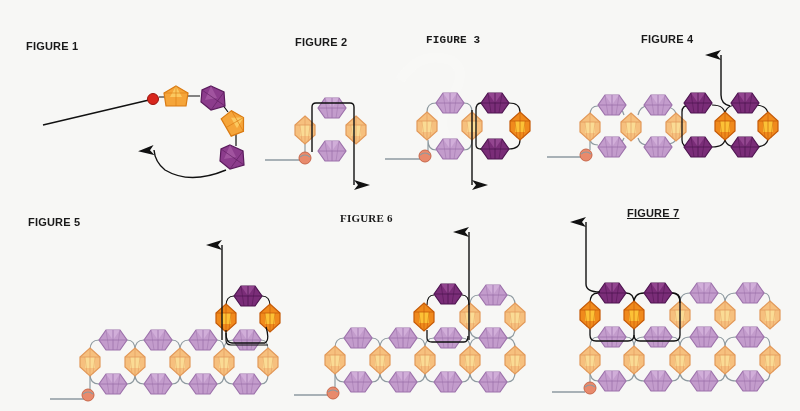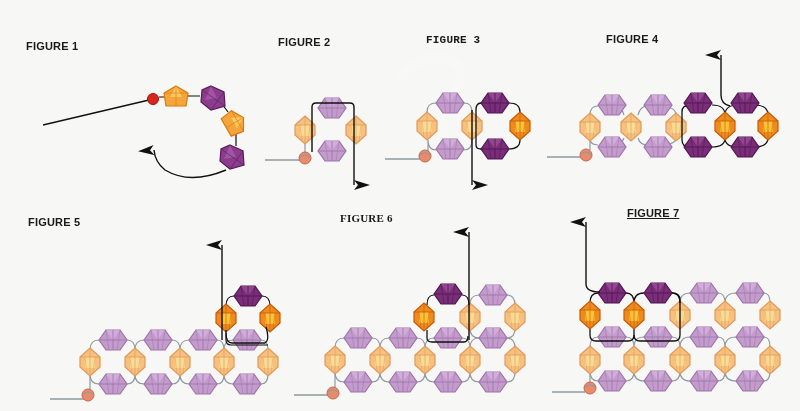--- a/index.html
+++ b/index.html
@@ -6,23 +6,23 @@
   body { width:800px; height:411px; overflow:hidden; position:relative; font-family:"Liberation Sans", sans-serif; }
   #stage { position:absolute; left:0; top:0; width:800px; height:411px; }
   .fig-label { position:absolute; font-family:"Liberation Sans", sans-serif; font-weight:bold; font-size:11px; color:#1a1a1a; letter-spacing:0.2px; white-space:nowrap; }
   svg { position:absolute; left:0; top:0; }
 </style>
 </head>
 <body>
 
 <div id="stage">
   <div class="fig-label" style="left:26px;top:40px;">FIGURE 1</div>
-  <div class="fig-label" style="left:278px;top:36px;">FIGURE 2</div>
+  <div class="fig-label" style="left:295px;top:36px;">FIGURE 2</div>
   <div class="fig-label" style="left:426px;top:34px;font-family:Liberation Mono, monospace;">FIGURE 3</div>
-  <div class="fig-label" style="left:570px;top:33px;padding-left:36px;">FIGURE 4</div>
+  <div class="fig-label" style="left:605px;top:33px;padding-left:36px;">FIGURE 4</div>
   <div class="fig-label" style="left:28px;top:216px;">FIGURE 5</div>
   <div class="fig-label" style="left:340px;top:212px;font-family:Liberation Serif, serif;">FIGURE 6</div>
   <div class="fig-label" style="left:627px;top:207px;text-decoration:underline;">FIGURE 7</div>
 
   <svg id="art" width="800" height="411" viewBox="0 0 800 411" xmlns="http://www.w3.org/2000/svg">
     <defs>
 
       <g id="bpp">
         <polygon points="-14,0 -7,-10 7,-10 14,0 7,10 -7,10" fill="#c39ccc" stroke="#9d72ab" stroke-width="1.2"></polygon>
         <polygon points="-7,-10 7,-10 0,0" fill="#d4b3dc" opacity="0.8"></polygon>

